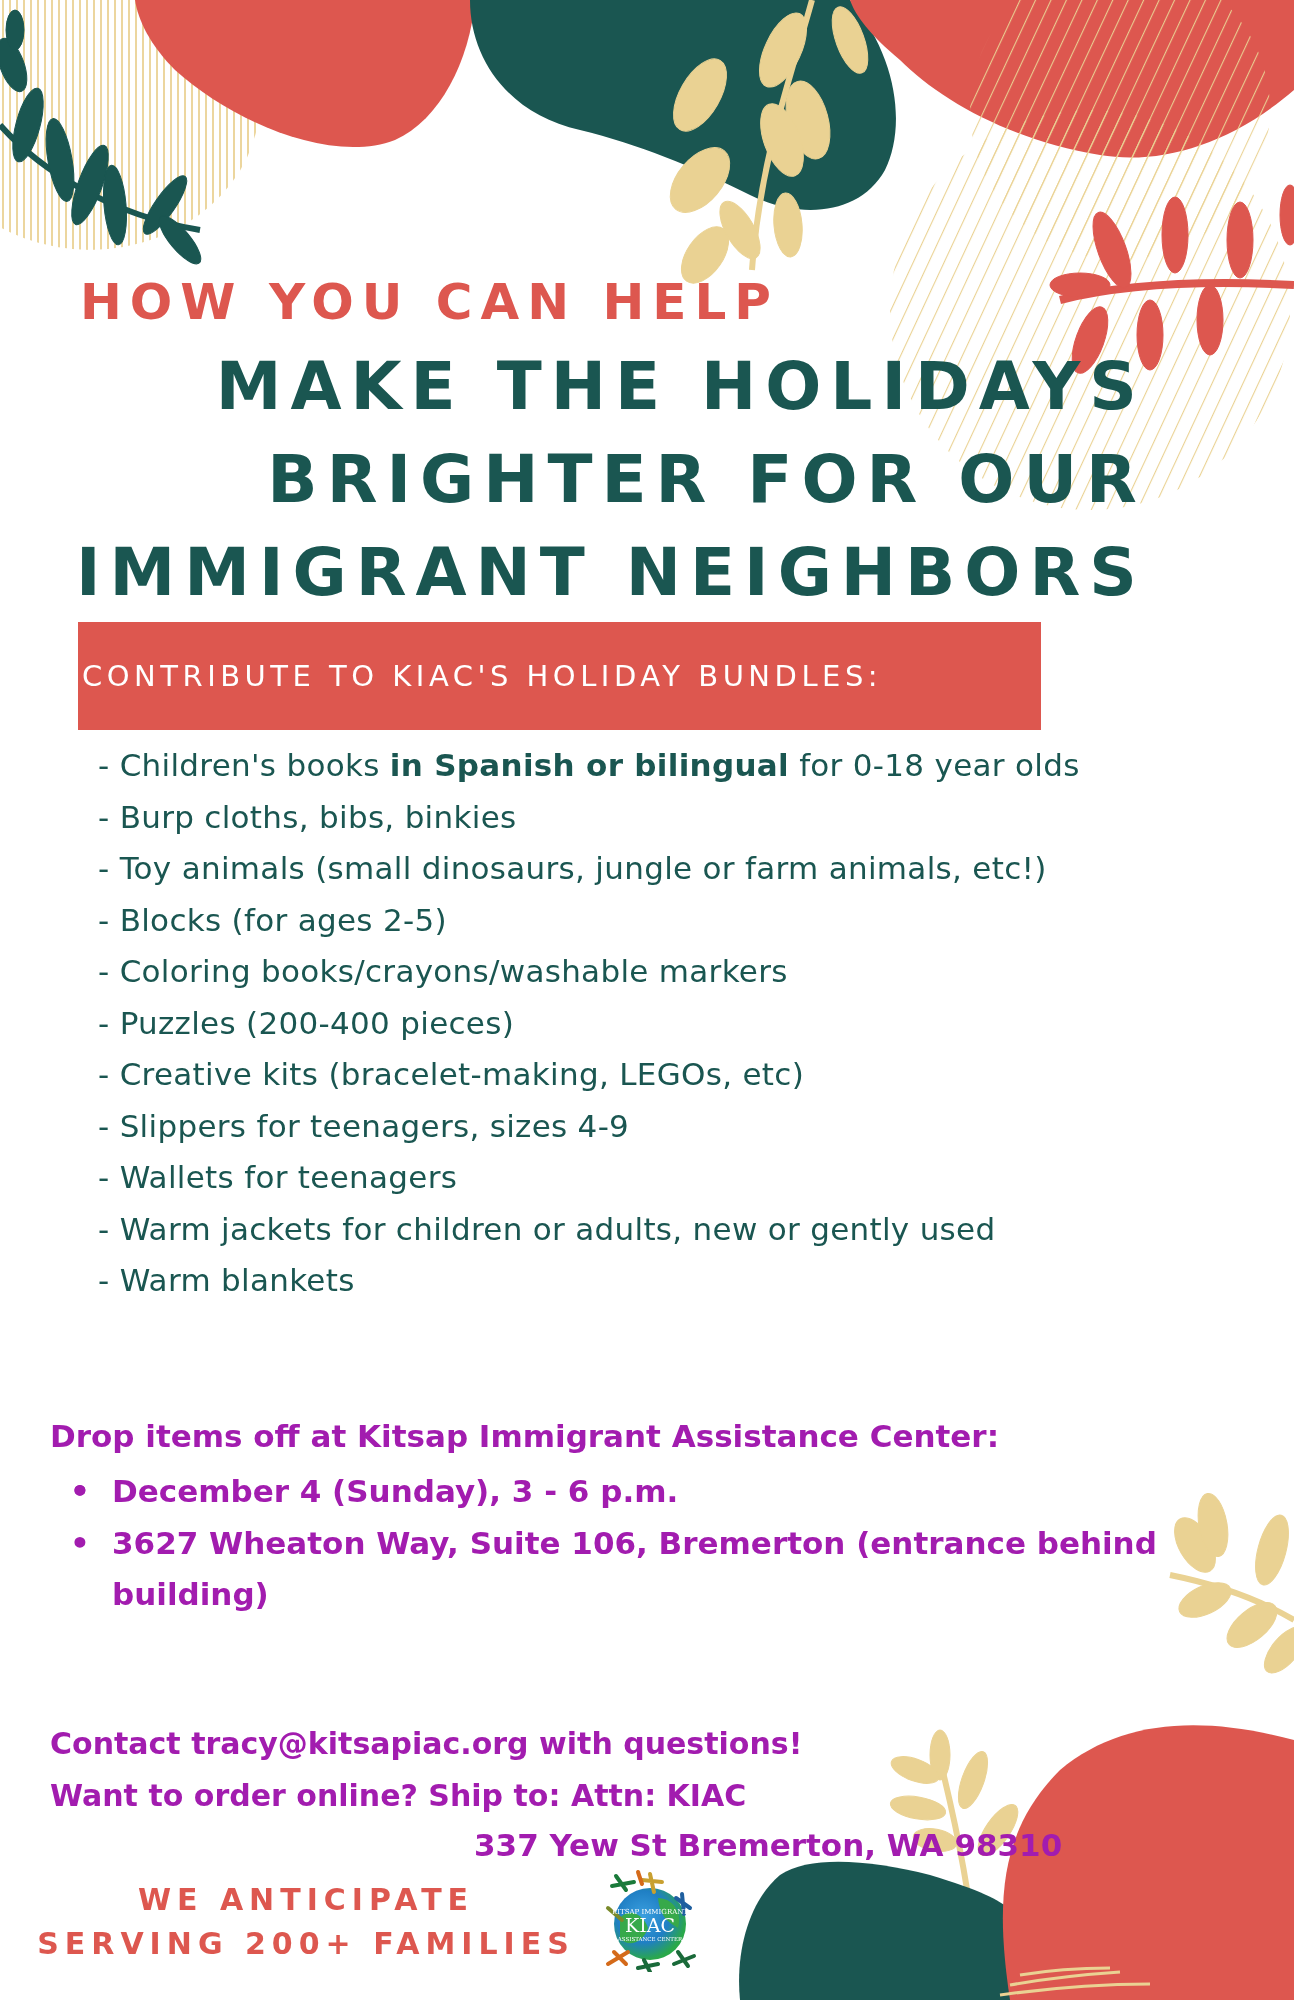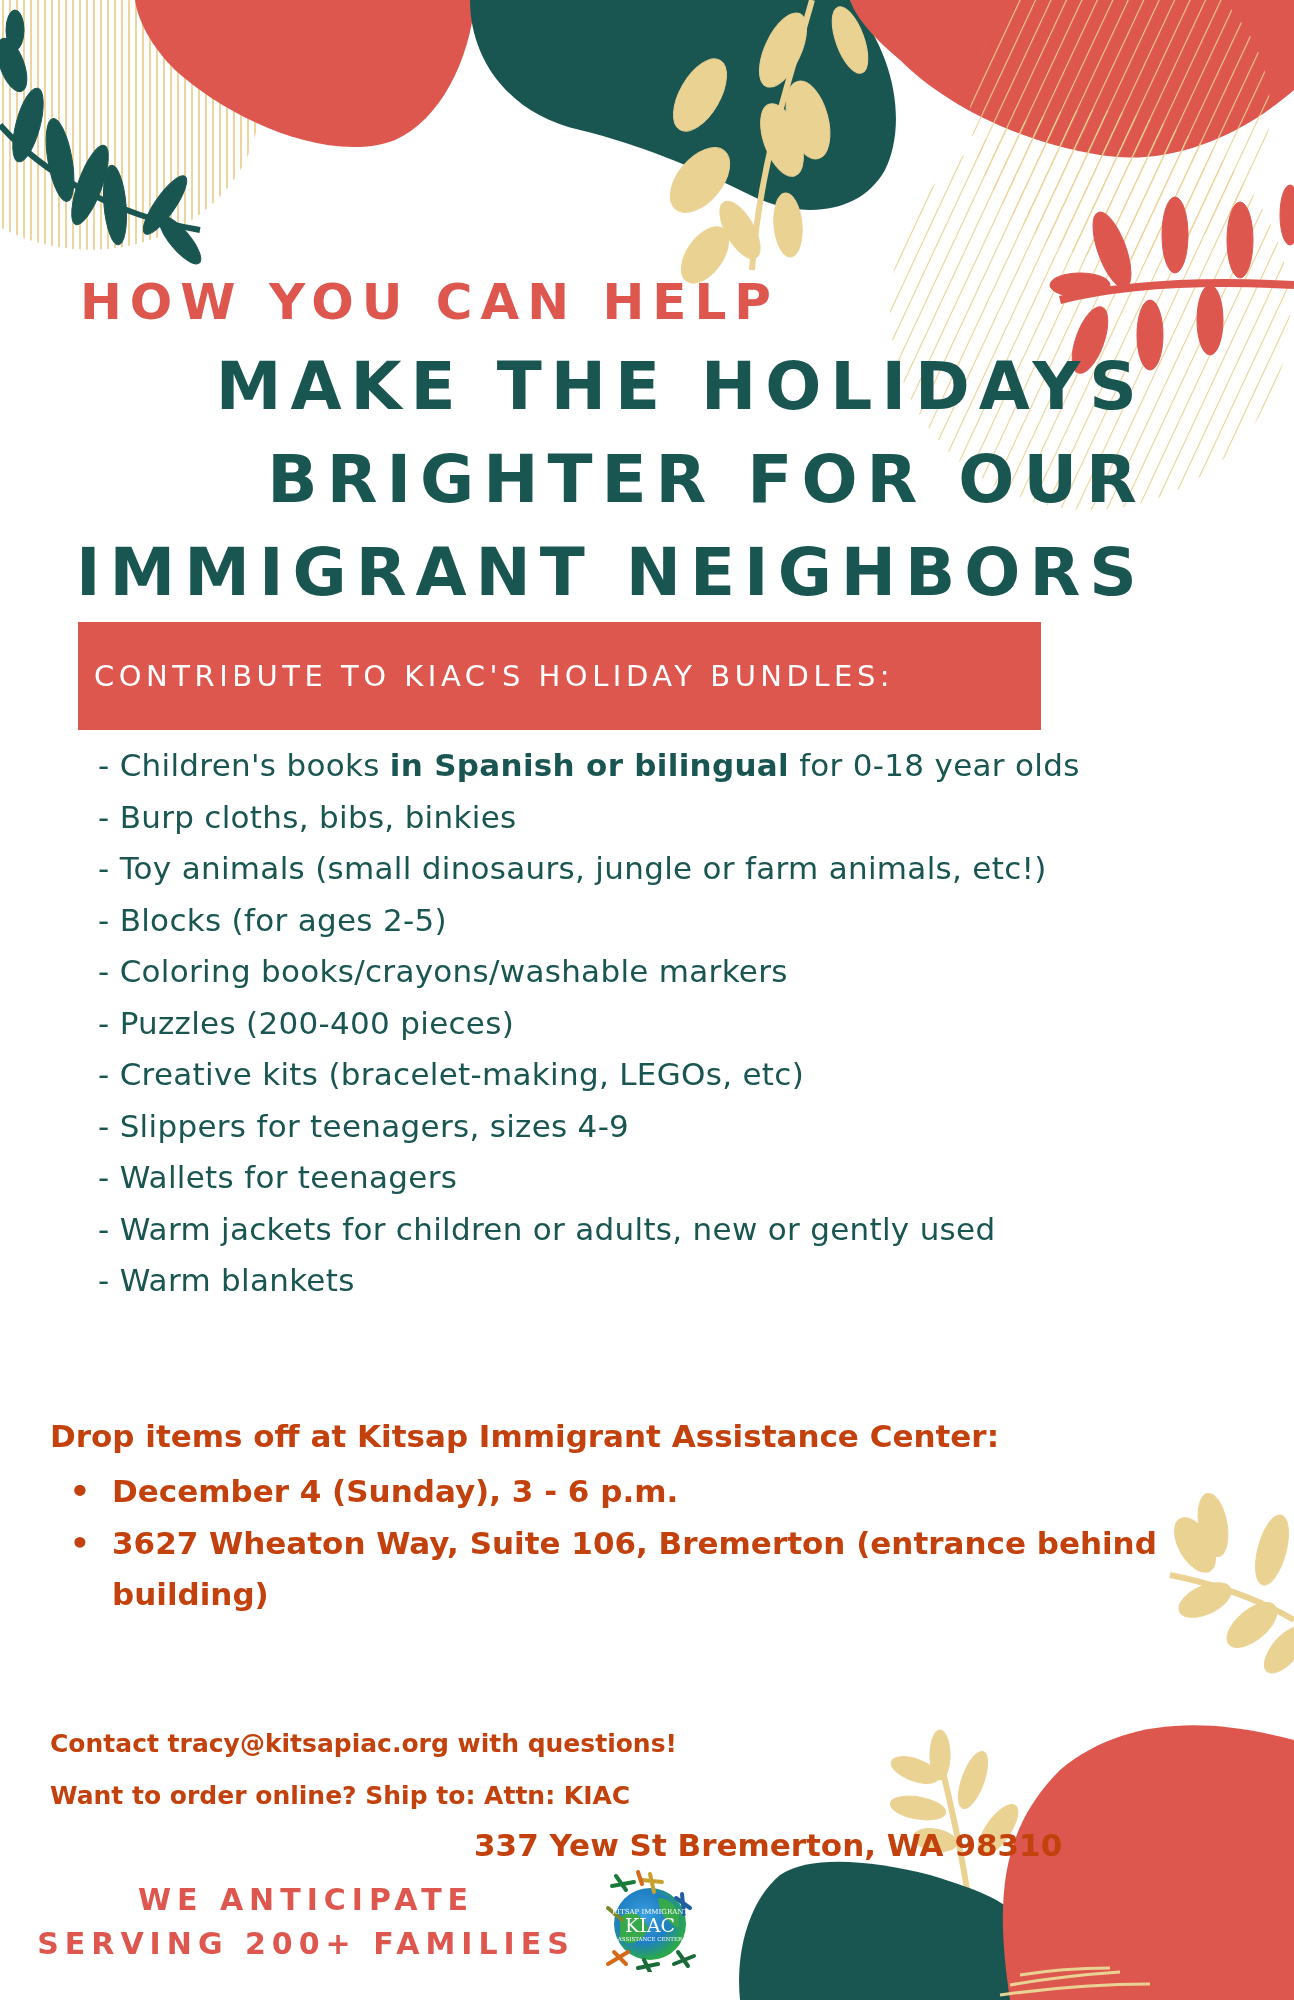--- a/index.html
+++ b/index.html
@@ -20,43 +20,43 @@
     }
     .headline {
       left: 76px; top: 340px;
       font-family: "DejaVu Sans", sans-serif; font-weight: bold;
       font-size: 66px; letter-spacing: 9px; color: #1a5651; line-height: 93px;
       white-space: nowrap;
       text-align: right;
     }
     .banner {
       left: 78px; top: 622px; width: 963px; height: 108px; background: #dd574f;
-      display: flex; align-items: center; padding-left: 16px; box-sizing: border-box;
+      display: flex; align-items: center; padding-left: 4px; box-sizing: border-box;
     }
     .banner span {
       color: #ffffff; font-family: "DejaVu Sans", sans-serif; font-size: 29px; letter-spacing: 4.5px;
       white-space: nowrap;
     }
     .items { left: 58px; top: 740px; margin: 0; padding: 0; list-style: none; }
     .items li {
       font-family: "DejaVu Sans", sans-serif; font-size: 31px; line-height: 51.5px;
       white-space: nowrap; color: #1a5651; letter-spacing: 0.3px; margin-left: 40px;
     }
     .items li b { font-weight: bold; }
 
-    .bold-text { font-family: "DejaVu Sans", sans-serif; font-weight: bold; color: #c2410c; white-space: nowrap; }
+    .bold-text { font-family: "DejaVu Sans", sans-serif; font-weight: bold; color: #a21caf; white-space: nowrap; }
     .dropoff-heading { left: 50px; top: 1413px; font-size: 31px; line-height: 46px; }
     .dropoff-list { left: 70px; top: 1466px; margin: 0; padding: 0; list-style: none; }
     .dropoff-list li {
       position: relative; padding-left: 42px; font-size: 31px; line-height: 51.5px;
     }
     .dropoff-list li .bullet {
       position: absolute; left: 0; top: 0; width: 20px; text-align: center;
     }
-    .contact { left: 50px; top: 1718px; font-size: 25px; line-height: 51.5px; }
+    .contact { left: 50px; top: 1718px; font-size: 30px; line-height: 51.5px; }
     .ship-addr { left: 474px; top: 1820px; font-size: 31px; line-height: 51.5px; }
 
     .anticipate {
       left: 0px; top: 1878px; width: 612px; text-align: center;
       font-family: "DejaVu Sans", sans-serif; font-weight: bold; color: #dd574f;
       font-size: 30px; letter-spacing: 6px; line-height: 44px; white-space: nowrap;
     }
     .logo { left: 598px; top: 1868px; width: 104px; height: 104px; }
   </style>
 </head>

